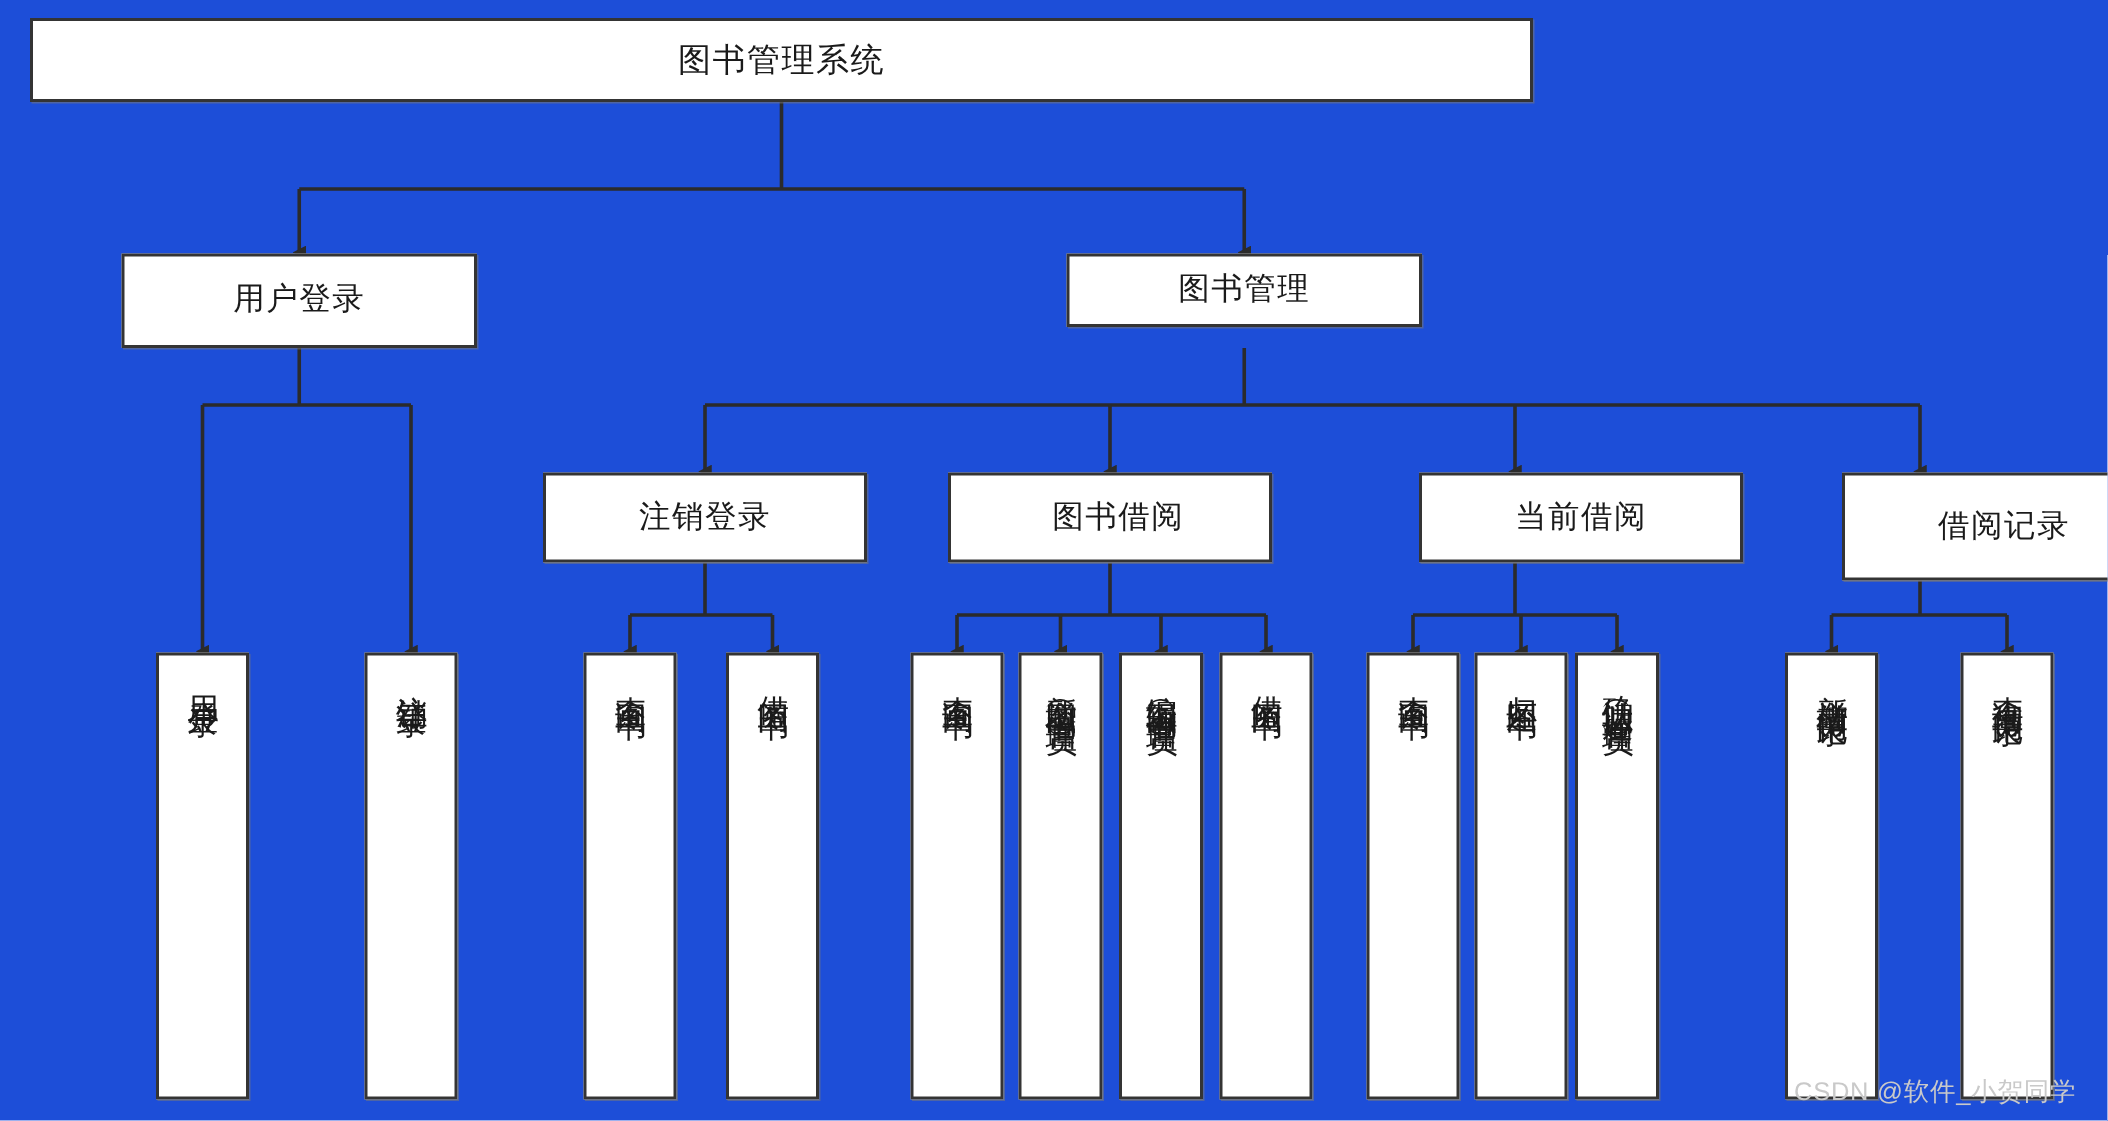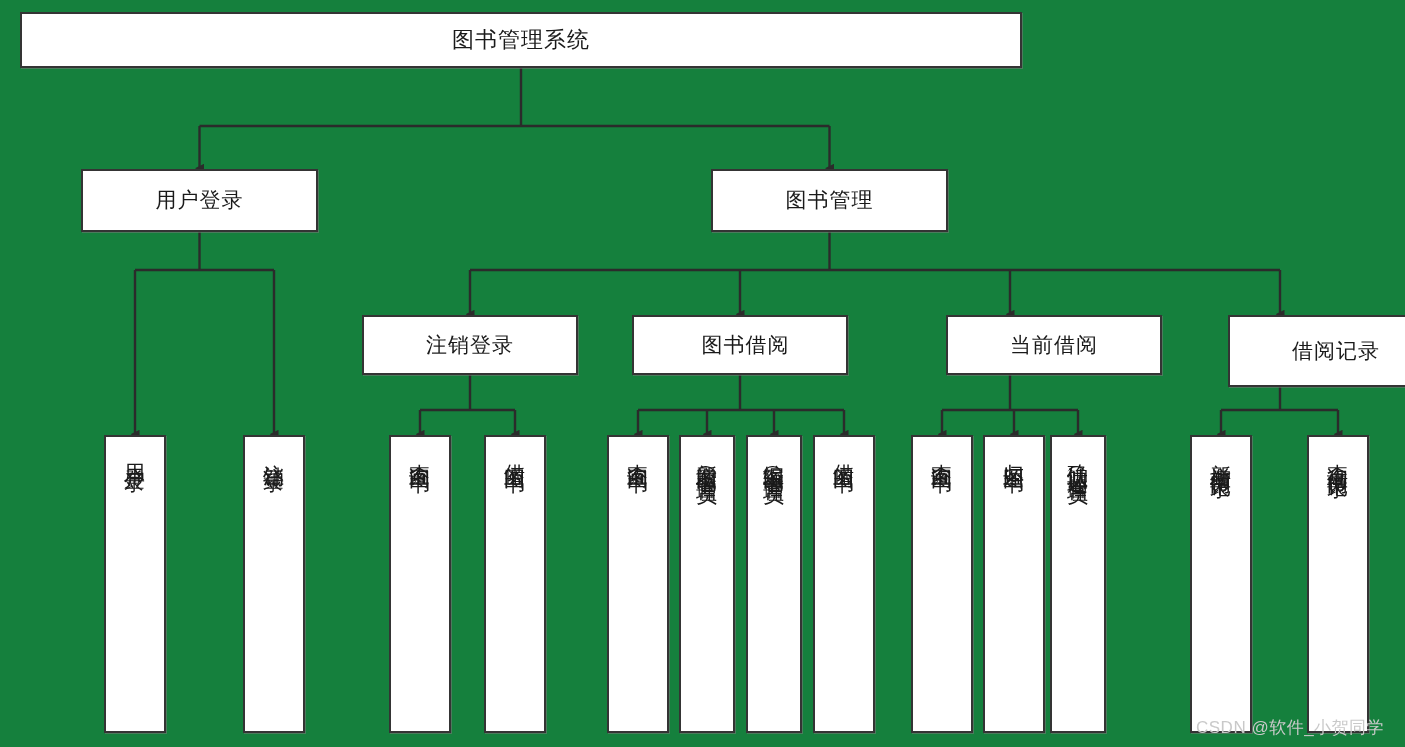--- a/index.html
+++ b/index.html
@@ -11,21 +11,21 @@
     width: 1405px;
     height: 747px;
     font-family: "Liberation Sans", "DejaVu Sans", sans-serif;
     overflow: hidden;
     position: relative;
   }
   #diagram-root {
     position: relative;
     width: 1405px;
     height: 747px;
-    background: #15803d;
+    background: #1d4ed8;
   }
   svg#edges {
     position: absolute;
     left: 0;
     top: 0;
     width: 1405px;
     height: 747px;
     pointer-events: none;
   }
   .node {
@@ -117,21 +117,21 @@
       </g>
   </svg>
 
   <div id="node-layer">
       <div class="node root" style="left: 20px; top: 12px; width: 1002px; height: 56px;">
         <span class="label">图书管理系统</span>
       </div>
       <div class="node" style="left: 81px; top: 169px; width: 237px; height: 63px;">
         <span class="label">用户登录</span>
       </div>
-      <div class="node" style="left: 711px; top: 169px; width: 237px; height: 63px;">
+      <div class="node" style="left: 711px; top: 169px; width: 237px; height: 49px;">
         <span class="label">图书管理</span>
       </div>
       <div class="node" style="left: 362px; top: 315px; width: 216px; height: 60px;">
         <span class="label">注销登录</span>
       </div>
       <div class="node" style="left: 632px; top: 315px; width: 216px; height: 60px; padding-left: 11px;">
         <span class="label">图书借阅</span>
       </div>
       <div class="node" style="left: 902px; top: 315px; width: 216px; height: 60px; margin-left: 44px;">
         <span class="label">当前借阅</span>

